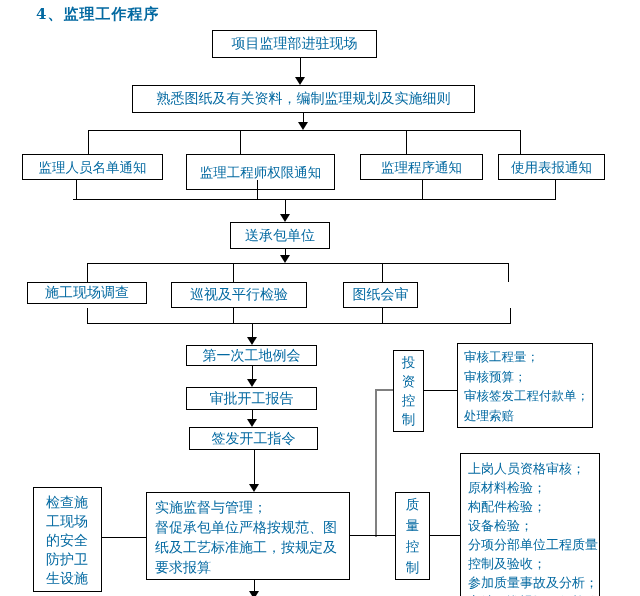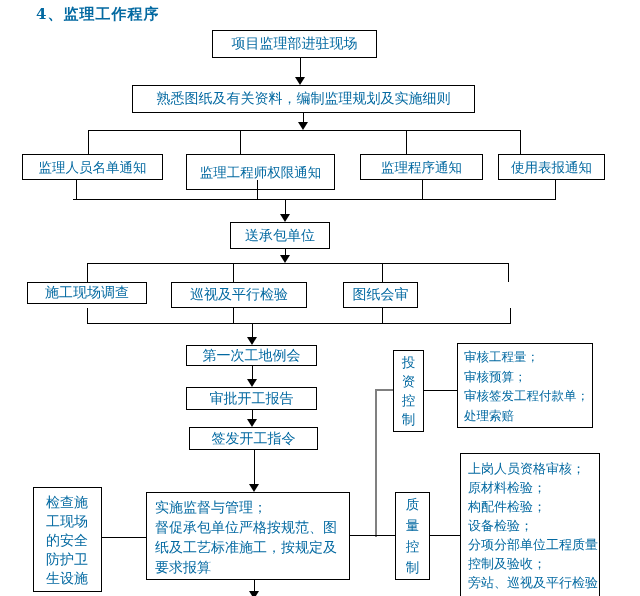--- a/index.html
+++ b/index.html
@@ -159,16 +159,17 @@
     <span class="vtext" style="line-height:21px;font-size:13.5px;">质量控制</span>
   </div>
   <div class="hline" style="left:430px;top:535px;width:30px;"></div>
 
   <div class="box leftalign items" style="left:460px;top:453px;width:140px;height:158px;padding:5px 0 0 7px;font-size:13px;line-height:19px;">
     <div class="ln">上岗人员资格审核；</div>
     <div class="ln">原材料检验；</div>
     <div class="ln">构配件检验；</div>
     <div class="ln">设备检验；</div>
     <div class="ln">分项分部单位工程质量控制及验收；</div>
+    <div class="ln">参加质量事故及分析；</div>
     <div class="ln">旁站、巡视及平行检验</div>
   </div>
 
 </div>
 
 </body></html>

